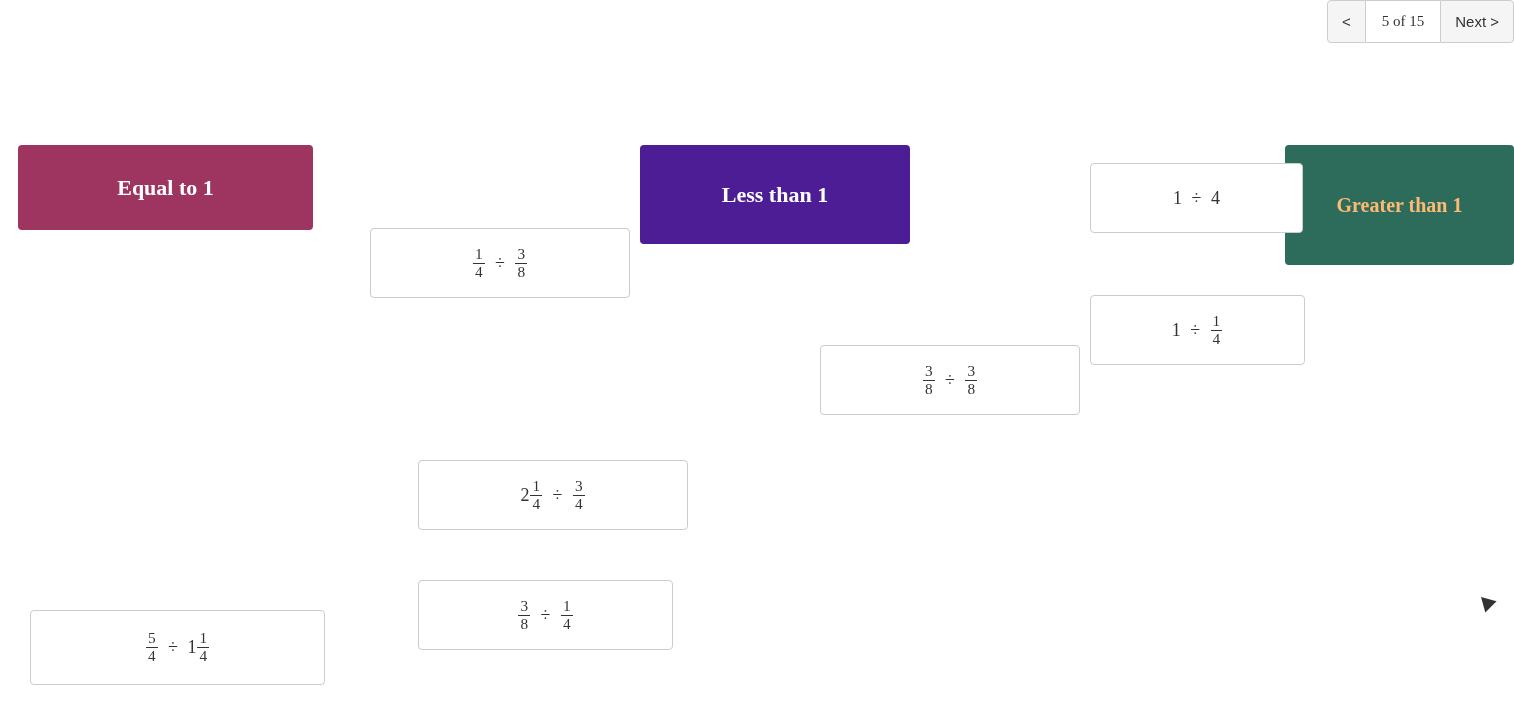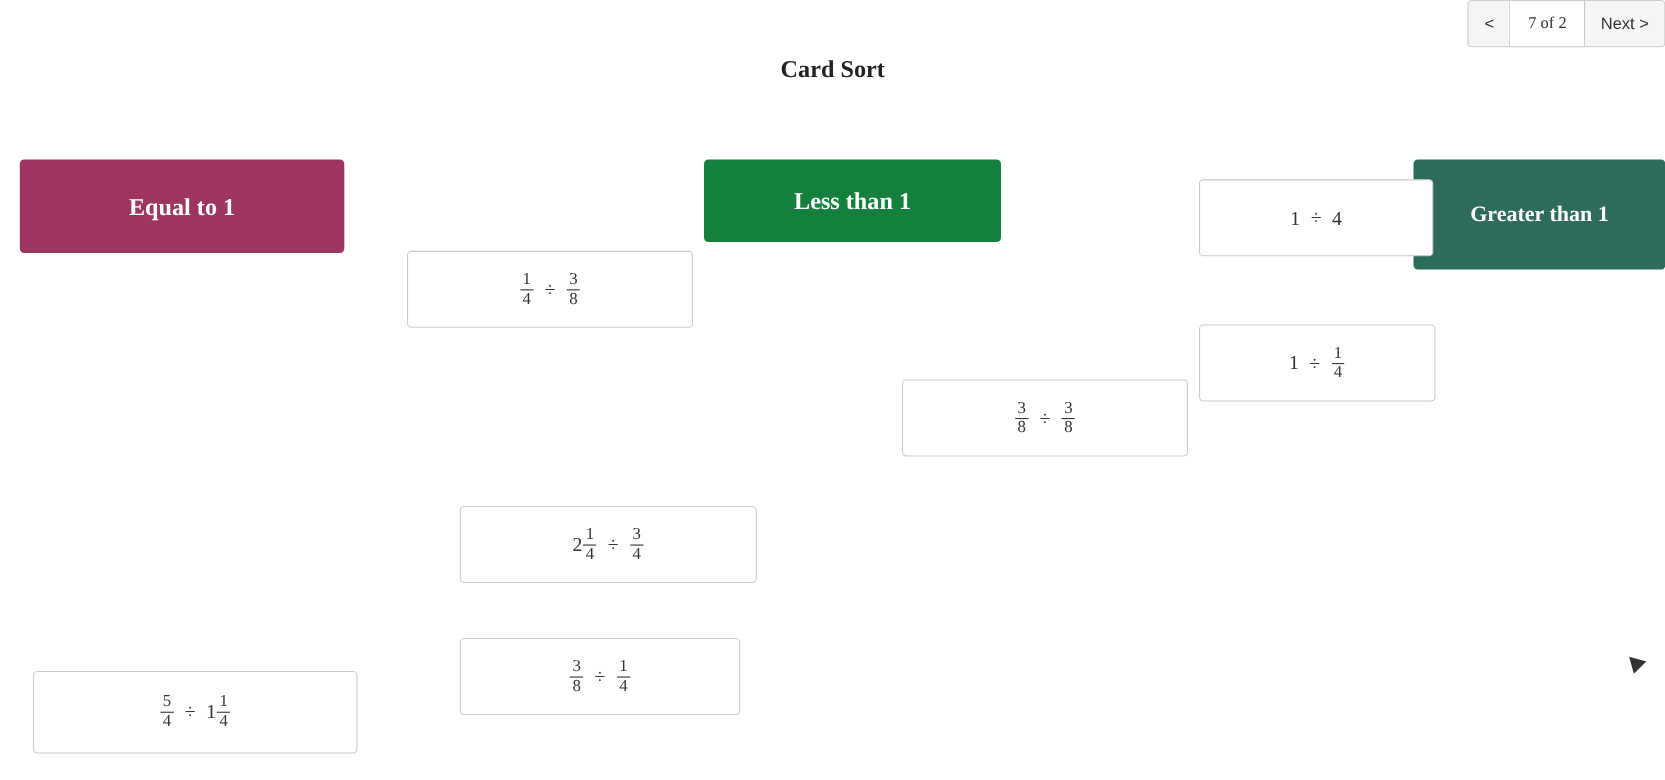--- a/index.html
+++ b/index.html
@@ -90,32 +90,32 @@
       width: 295px;
       height: 85px;
       background: #9e3560;
       color: white;
     }
 
     .less-than {
       left: 640px;
       top: 145px;
       width: 270px;
-      height: 75px;
-      background: #15803d;
+      height: 99px;
+      background: #4c1d95;
       color: white;
     }
 
     .greater-than {
       left: 1285px;
       top: 145px;
       width: 229px;
-      height: 100px;
+      height: 120px;
       background: #2d6b5a;
-      color: #ffffff;
+      color: #fdba74;
       font-size: 20px;
     }
 
     
     .expr-card {
       position: absolute;
       background: #ffffff;
       border: 1.5px solid #ccc;
       border-radius: 4px;
       display: flex;
@@ -166,26 +166,25 @@
       border-right: 8px solid transparent;
       border-top: 14px solid #333;
       transform: rotate(135deg);
     }
   </style>
 </head>
 <body>
 
 <div class="top-bar">
   <button class="nav-btn prev">&lt;</button>
-  <div class="page-indicator">7 of 2</div>
+  <div class="page-indicator">5 of 15</div>
   <button class="nav-btn next">Next  &gt;</button>
 </div>
 
 <div class="title-area">
-  <div class="card-sort-title">Card Sort</div>
 </div>
 
 <div class="category-label equal-to">
   <span>Equal to  1</span>
 </div>
 
 <div class="category-label less-than">
   <span>Less than  1</span>
 </div>
 

